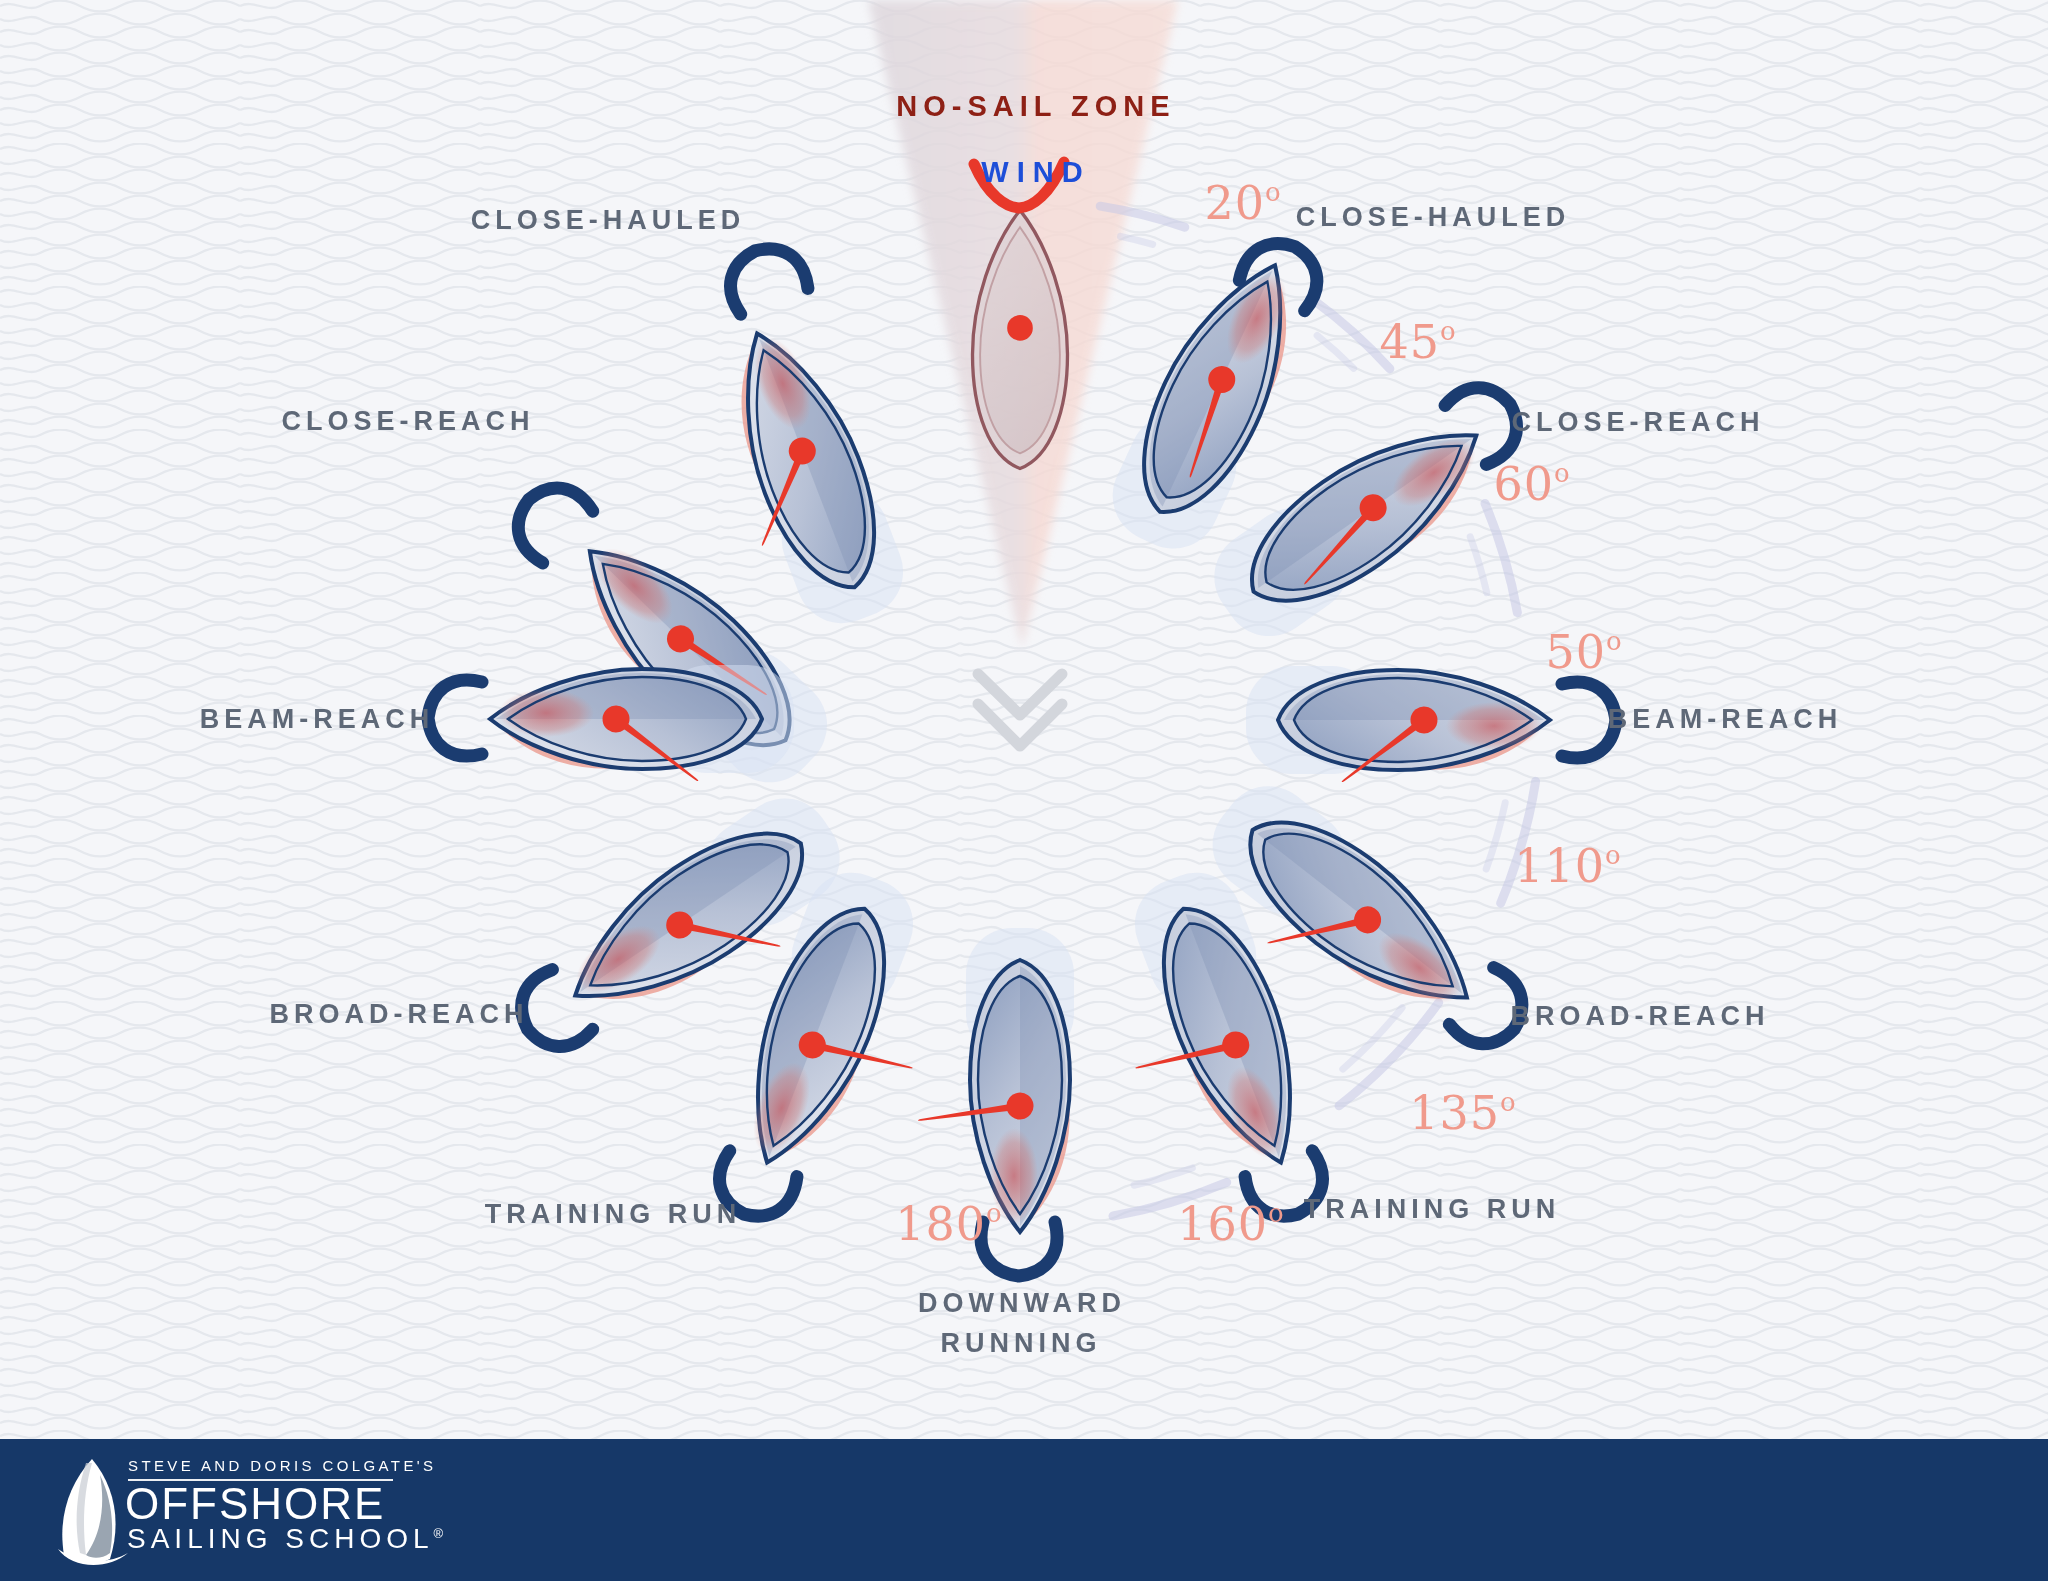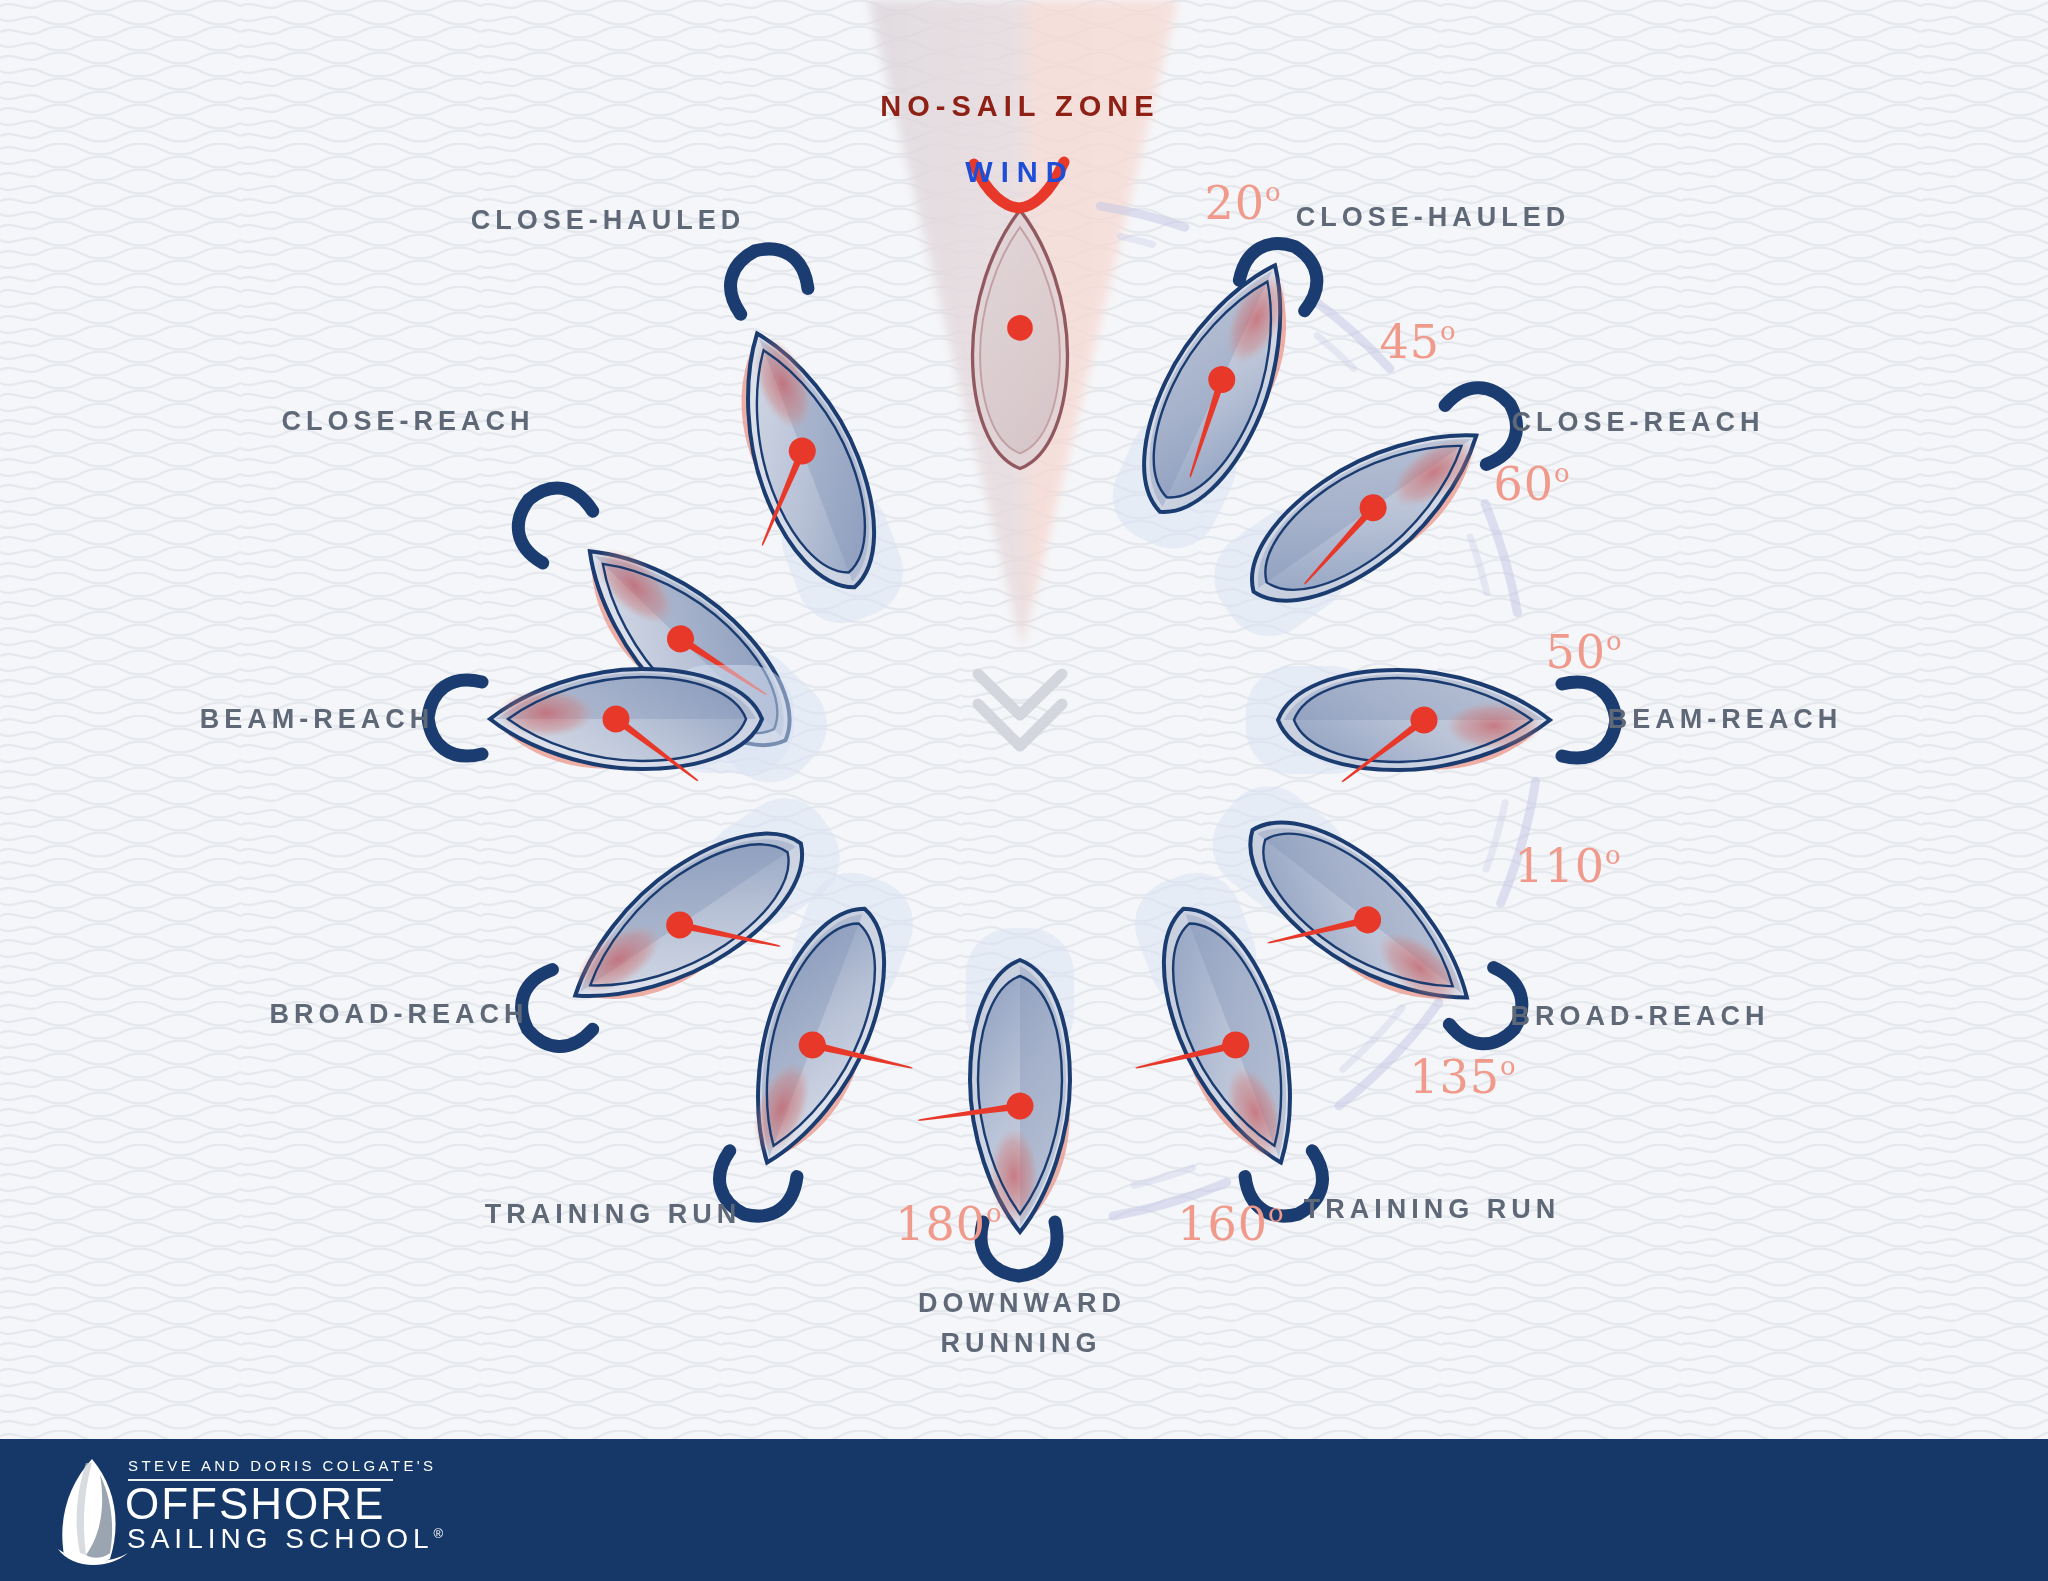--- a/index.html
+++ b/index.html
@@ -7,21 +7,21 @@
          background:#f5f6f9;font-family:"Liberation Sans",sans-serif;}
   #scene{position:absolute;left:0;top:0;}
   #labelLayer{position:absolute;left:0;top:0;width:100%;height:100%;pointer-events:none;}
   .plabel{position:absolute;transform:translate(-50%,-50%);
           font:700 27px "Liberation Sans",sans-serif;letter-spacing:5px;
           color:#5e6877;white-space:nowrap;}
   .alabel{position:absolute;transform:translate(-50%,-50%);
           font:400 46px "DejaVu Serif",serif;color:#f09a8c;white-space:nowrap;letter-spacing:1px;}
   .alabel sup{font-size:26px;vertical-align:18px;}
   .hlabel{position:absolute;transform:translate(-50%,-50%);white-space:nowrap;
-          font:700 29px "Liberation Sans",sans-serif;}
+          font:700 29px "Liberation Sans",sans-serif;margin-left:16px;}
   #noSailLabel{color:#8e2015;letter-spacing:6px;}
   #windLabel{color:#1d4ed8;letter-spacing:8px;}
   #footer{position:absolute;left:0;bottom:0;width:100%;height:142px;background:#163868;text-align:center;}
   #logo{position:absolute;left:56px;top:14px;width:420px;height:120px;}
   #tagline{position:absolute;left:128px;top:18px;color:#fff;
            font:400 15px "Liberation Sans",sans-serif;letter-spacing:3.4px;}
   #logoRule{position:absolute;left:128px;top:40px;width:265px;height:2px;background:#fff;opacity:.92;}
   #brandName{position:absolute;left:125px;top:40px;color:#fff;
              font:400 44px "Liberation Sans",sans-serif;letter-spacing:2px;}
   #brandSub{position:absolute;left:127px;top:84px;color:#fff;
@@ -282,21 +282,21 @@
       <div class="plabel" style="left: 1640px; top: 1016px;">BROAD-REACH</div>
       <div class="plabel" style="left: 613px; top: 1214px;">TRAINING RUN</div>
       <div class="plabel" style="left: 1432px; top: 1209px;">TRAINING RUN</div>
       <div class="plabel" style="left: 1022px; top: 1303px;">DOWNWARD</div>
       <div class="plabel" style="left: 1021px; top: 1343px;">RUNNING</div>
       <div class="alabel" style="left: 1243px; top: 203px;"><span>20</span><sup>o</sup></div>
       <div class="alabel" style="left: 1418px; top: 322px; margin-top: 20px;"><span>45</span><sup>o</sup></div>
       <div class="alabel" style="left: 1532px; top: 484px;"><span>60</span><sup>o</sup></div>
       <div class="alabel" style="left: 1584px; top: 652px;"><span>50</span><sup>o</sup></div>
       <div class="alabel" style="left: 1568px; top: 866px;"><span>110</span><sup>o</sup></div>
-      <div class="alabel" style="left: 1463px; top: 1077px;"><span>135</span><sup>o</sup></div>
+      <div class="alabel" style="left: 1463px; top: 1113px;"><span>135</span><sup>o</sup></div>
       <div class="alabel" style="left: 1231px; top: 1224px;"><span>160</span><sup>o</sup></div>
       <div class="alabel" style="left: 949px; top: 1224px;"><span>180</span><sup>o</sup></div>
     </div>
 
   <div id="footer">
     <svg id="logo" viewBox="0 0 420 120">
       <g>
         <path d="M 36,6 C 12,32 2,66 8,102 C 22,112 40,113 54,106 C 66,68 58,32 36,6 Z" fill="#ffffff"></path>
         <path d="M 44,22 C 55,44 59,72 54,100 C 46,106 36,106 30,102 C 46,80 49,50 44,22 Z" fill="#9aa5b1"></path>
         <path d="M 2,96 C 22,110 52,112 72,100 C 52,117 16,116 2,96 Z" fill="#ffffff"></path>

